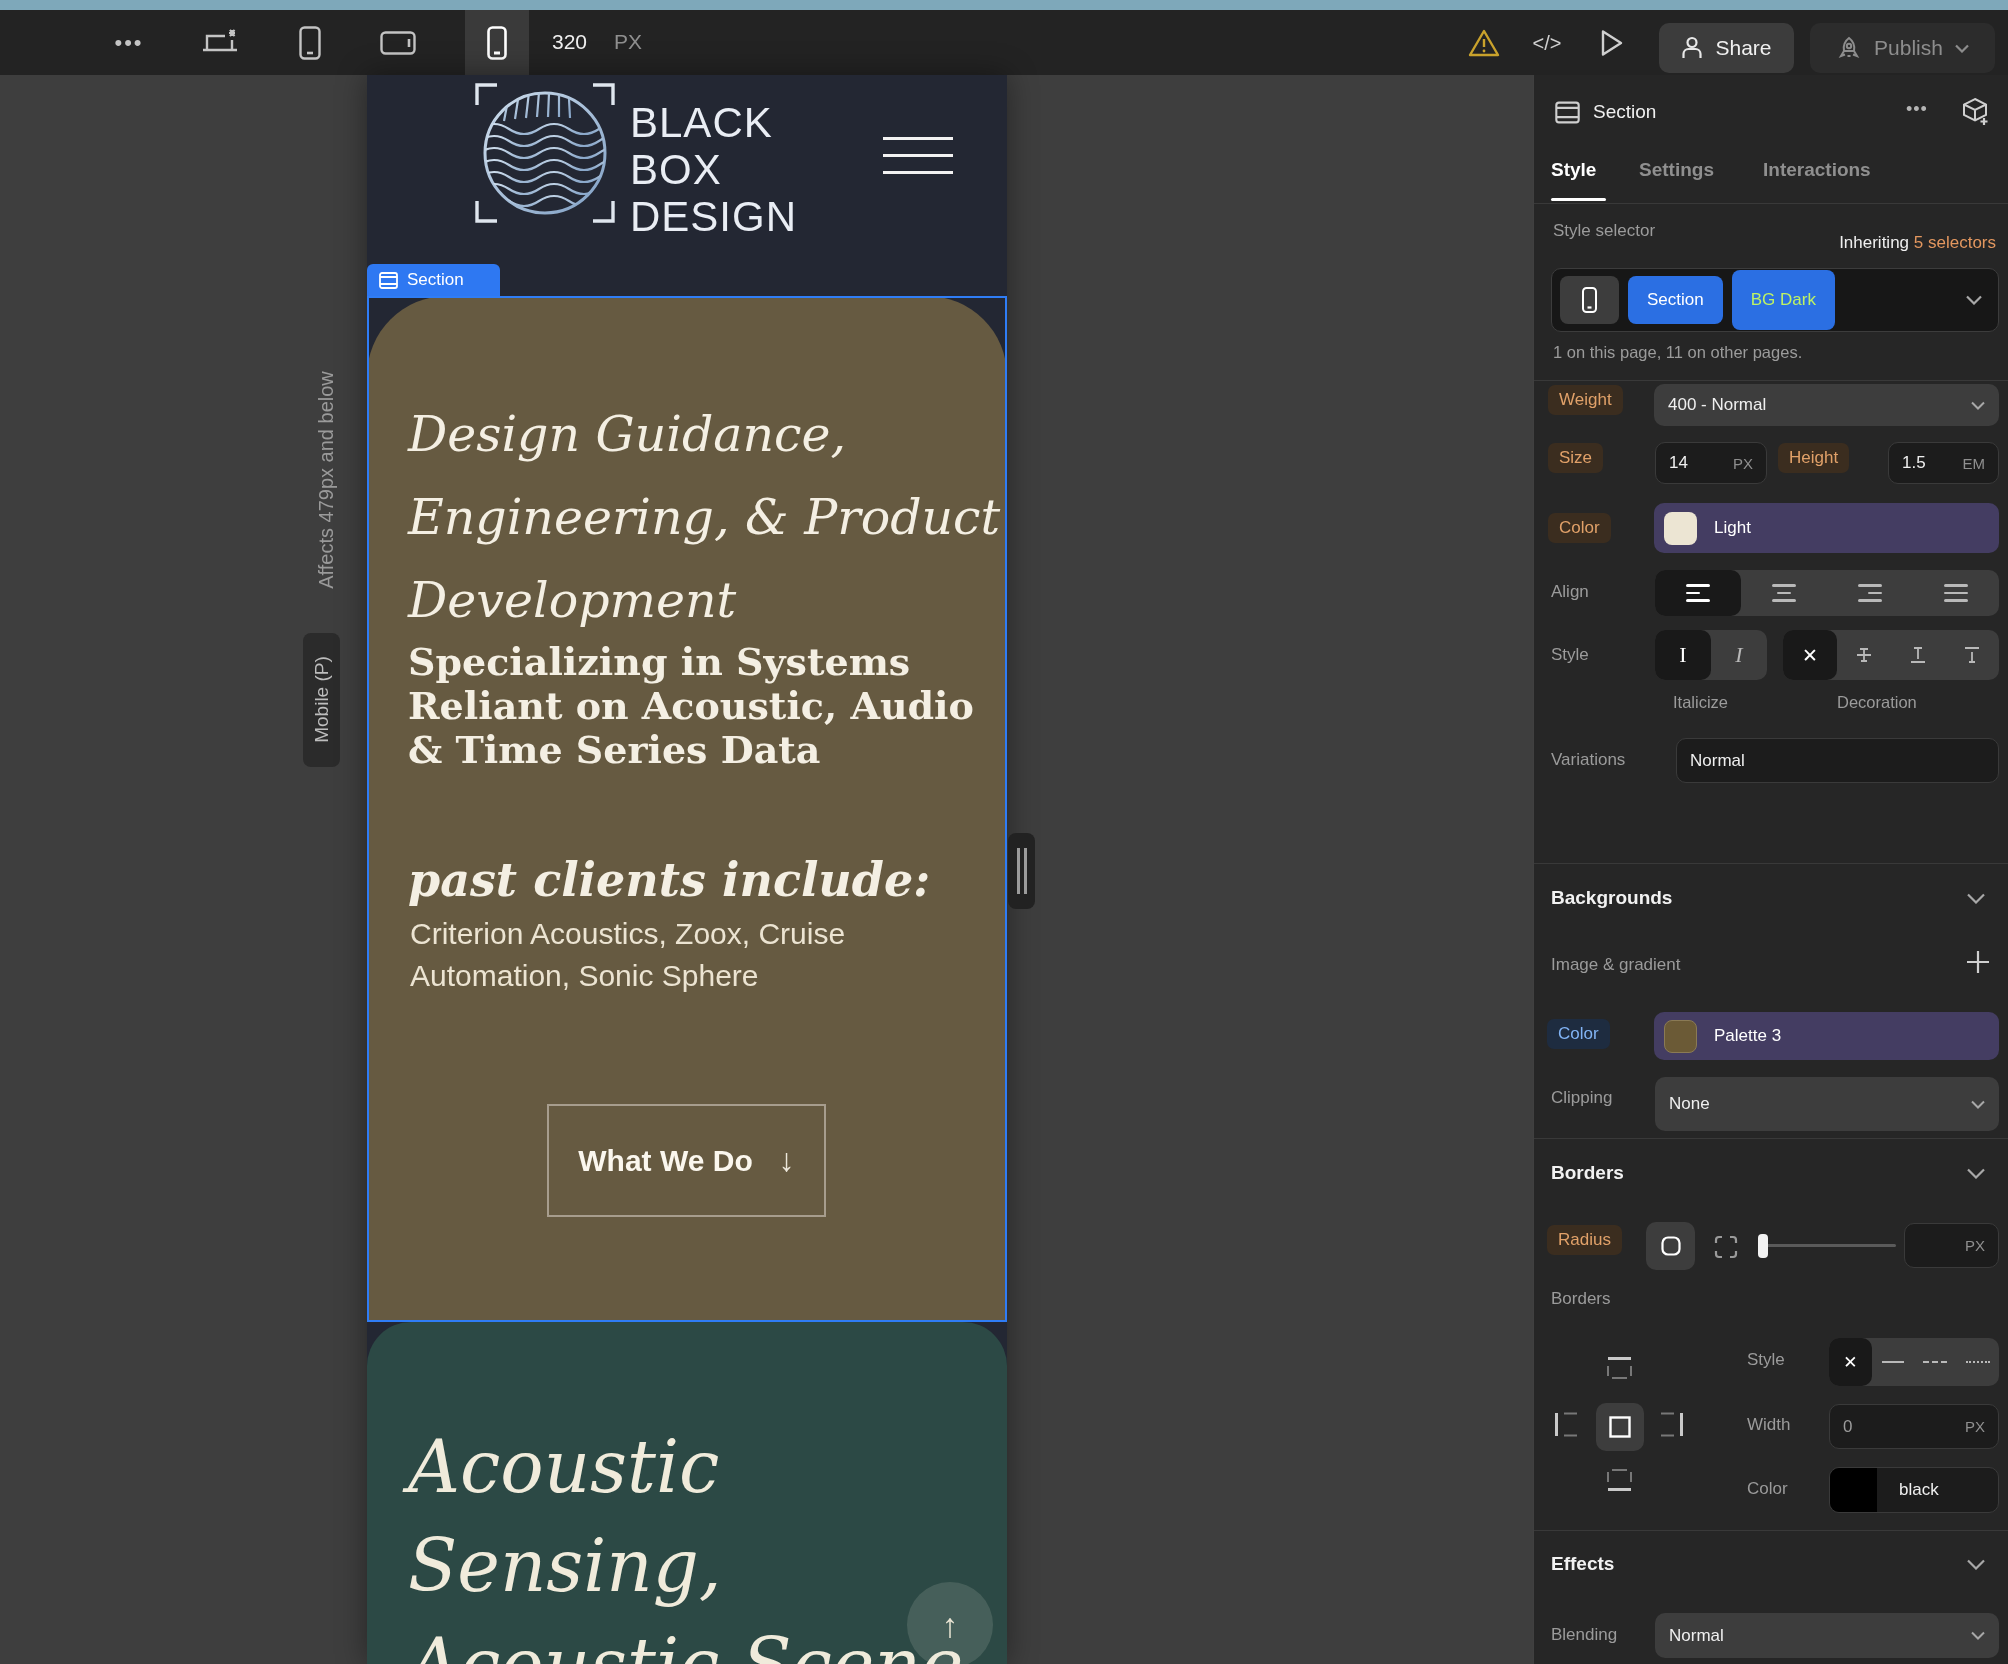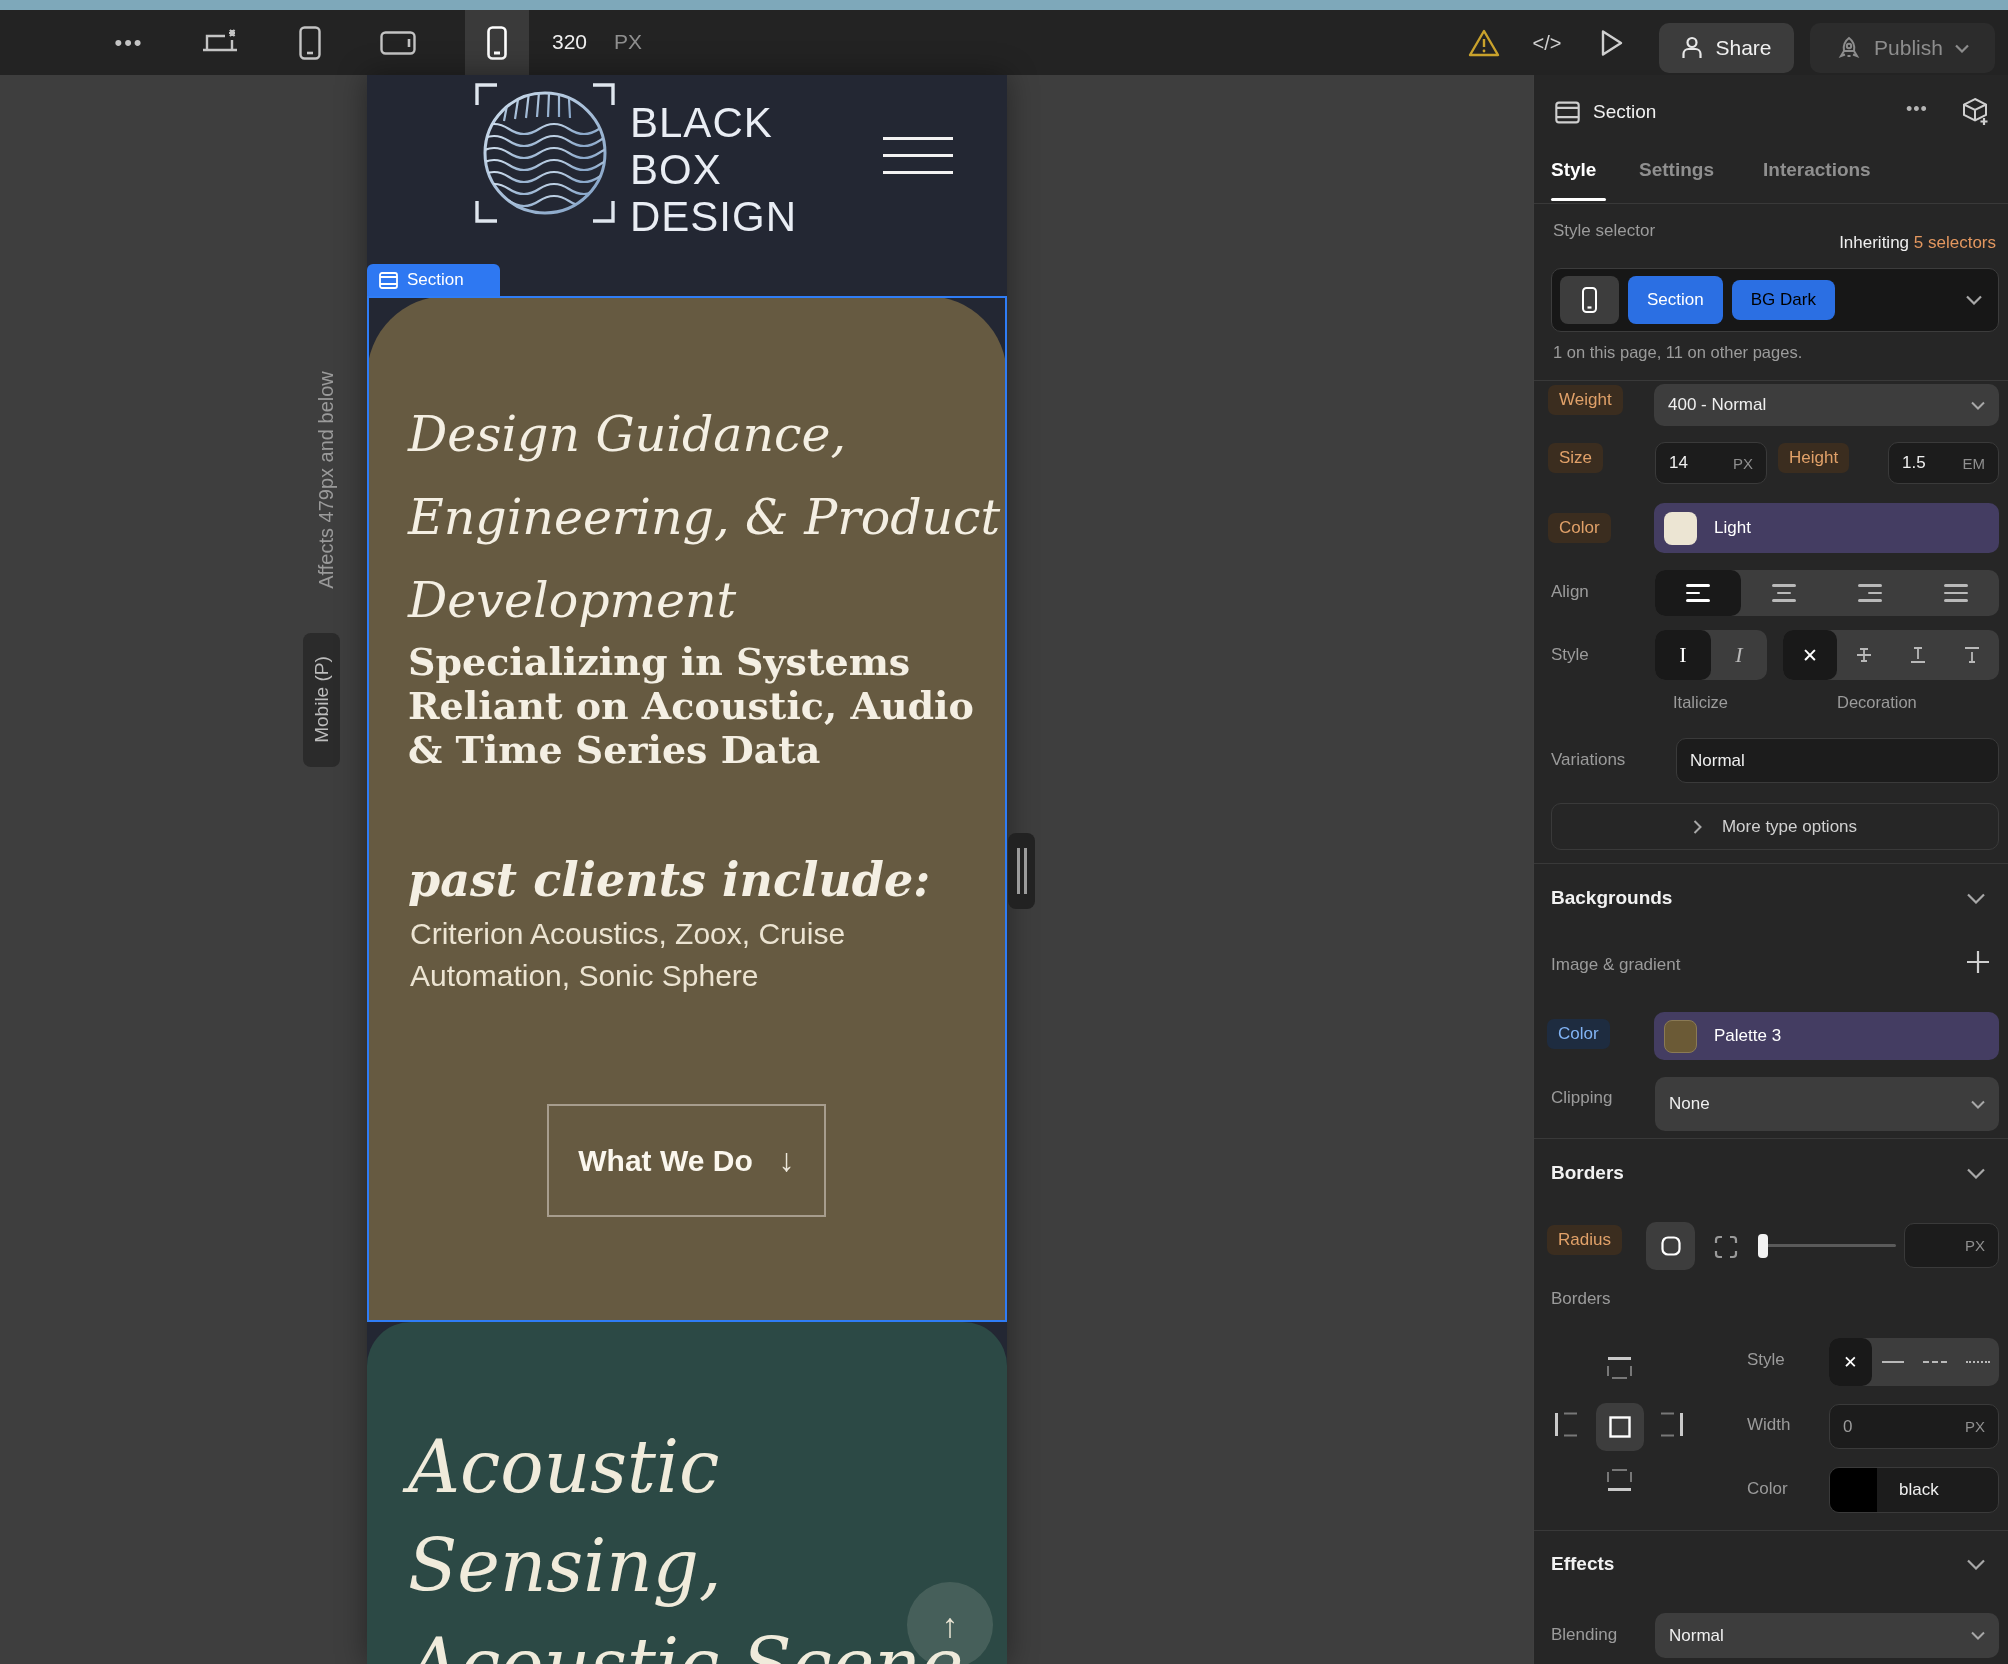--- a/index.html
+++ b/index.html
@@ -289,21 +289,21 @@
     </div>
 
     <div class="abs" style="left:17px;top:193px;width:448px;height:64px;background:#171717;border:1px solid #3c3c3c;border-radius:10px;box-sizing:border-box;display:flex;align-items:center;padding:0 8px;gap:9px;">
       <div style="width:59px;height:48px;background:#3d3d3d;border-radius:8px;display:flex;align-items:center;justify-content:center;">
         <svg width="15" height="26" viewBox="0 0 15 26" fill="none" stroke="#ffffff" stroke-width="2">
           <rect x="1" y="1" width="13" height="24" rx="3.5"></rect>
             <path d="M5.5 20.5 h4" stroke-width="2.2"></path>
         </svg>
       </div>
       <div style="height:48px;background:#2b6fe3;border-radius:8px;display:flex;align-items:center;padding:0 19px;color:#fff;">Section</div>
-      <div style="height:40px;background:#2b6fe3;border-radius:8px;display:flex;align-items:center;padding:0 19px;color:#000000;">BG Dark</div>
+      <div style="height:60px;background:#2b6fe3;border-radius:8px;display:flex;align-items:center;padding:0 19px;color:#bef264;">BG Dark</div>
       <svg class="chevd" style="margin-left:auto;margin-right:8px;" width="16" height="10" viewBox="0 0 16 10" fill="none" stroke="currentColor" stroke-width="2.2">
           <path d="M1 1.5 L8 8.5 L15 1.5"></path>
         </svg>
     </div>
     <div class="abs p-gray" style="left:19px;top:268px;font-size:16.5px;">1 on this page, 11 on other pages.</div>
     <div class="abs divider" style="top:305px;"></div>
 
     <div class="abs pill-or" style="left:14px;top:310px;">Weight</div>
     <div class="abs drop" style="left:120px;top:309px;width:345px;height:42px;">
       <span>400 - Normal</span>
@@ -389,26 +389,20 @@
       </div>
     </div>
     <div class="abs p-gray" style="left:139px;top:618px;font-size:16.5px;">Italicize</div>
     <div class="abs p-gray" style="left:303px;top:618px;font-size:16.5px;">Decoration</div>
 
     <div class="abs p-gray" style="left:17px;top:675px;">Variations</div>
     <div class="abs inputbox" style="left:142px;top:663px;width:323px;height:45px;justify-content:flex-start;">
       <span class="p-white">Normal</span>
     </div>
 
-    <div class="abs" style="left:17px;top:728px;width:448px;height:47px;border:1px solid #3a3a3a;border-radius:10px;box-sizing:border-box;display:flex;align-items:center;justify-content:center;gap:20px;color:#d0d0d0;">
-      <svg width="9" height="14" viewBox="0 0 9 14" fill="none" stroke="#a8a8a8" stroke-width="2">
-          <path d="M1.5 1 L7.5 7 L1.5 13"></path>
-        </svg>
-      <span>More type options</span>
-    </div>
     <div class="abs divider" style="top:788px;"></div>
 
     <div class="abs hdr" style="left:17px;top:812px;">Backgrounds</div>
     <svg class="abs chevd" style="left:433px;top:818px;" width="18" height="11" viewBox="0 0 18 11" fill="none" stroke="currentColor" stroke-width="2.2">
         <path d="M1 1.5 L9 9.5 L17 1.5"></path>
       </svg>
 
     <div class="abs p-gray" style="left:17px;top:880px;">Image &amp; gradient</div>
     <svg class="abs" style="left:431px;top:874px;" width="26" height="26" viewBox="0 0 26 26" stroke="#cfcfcf" stroke-width="2.2">
         <path d="M13 2 v22 M2 13 h22"></path>

